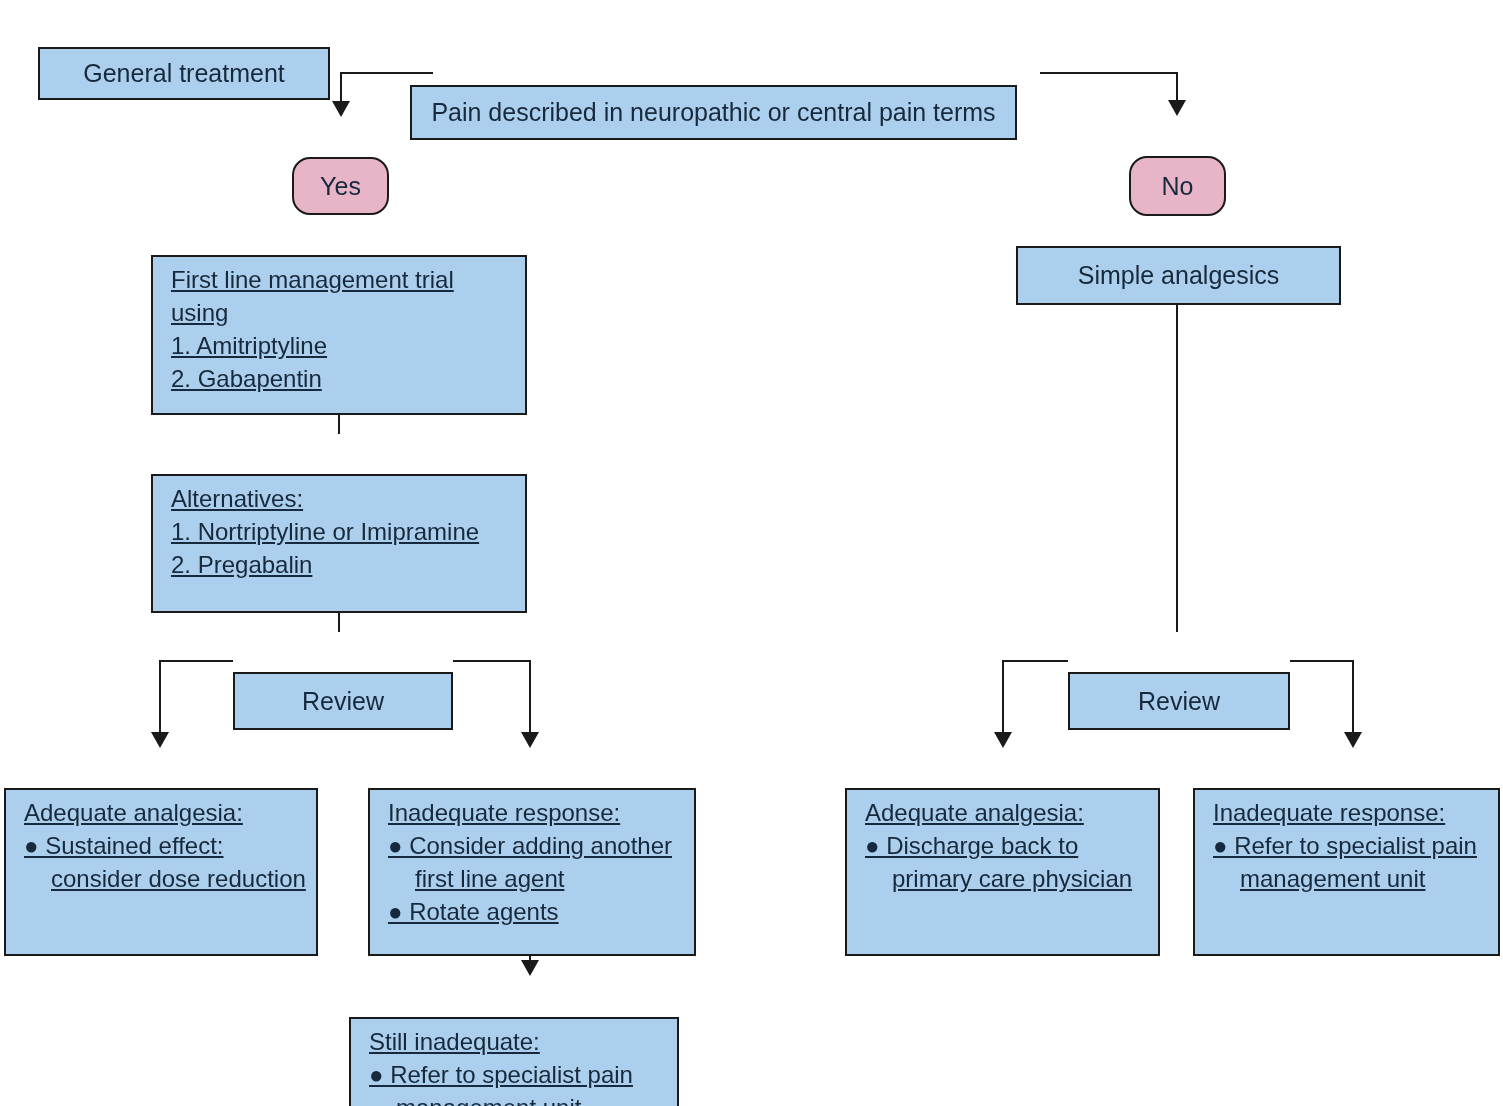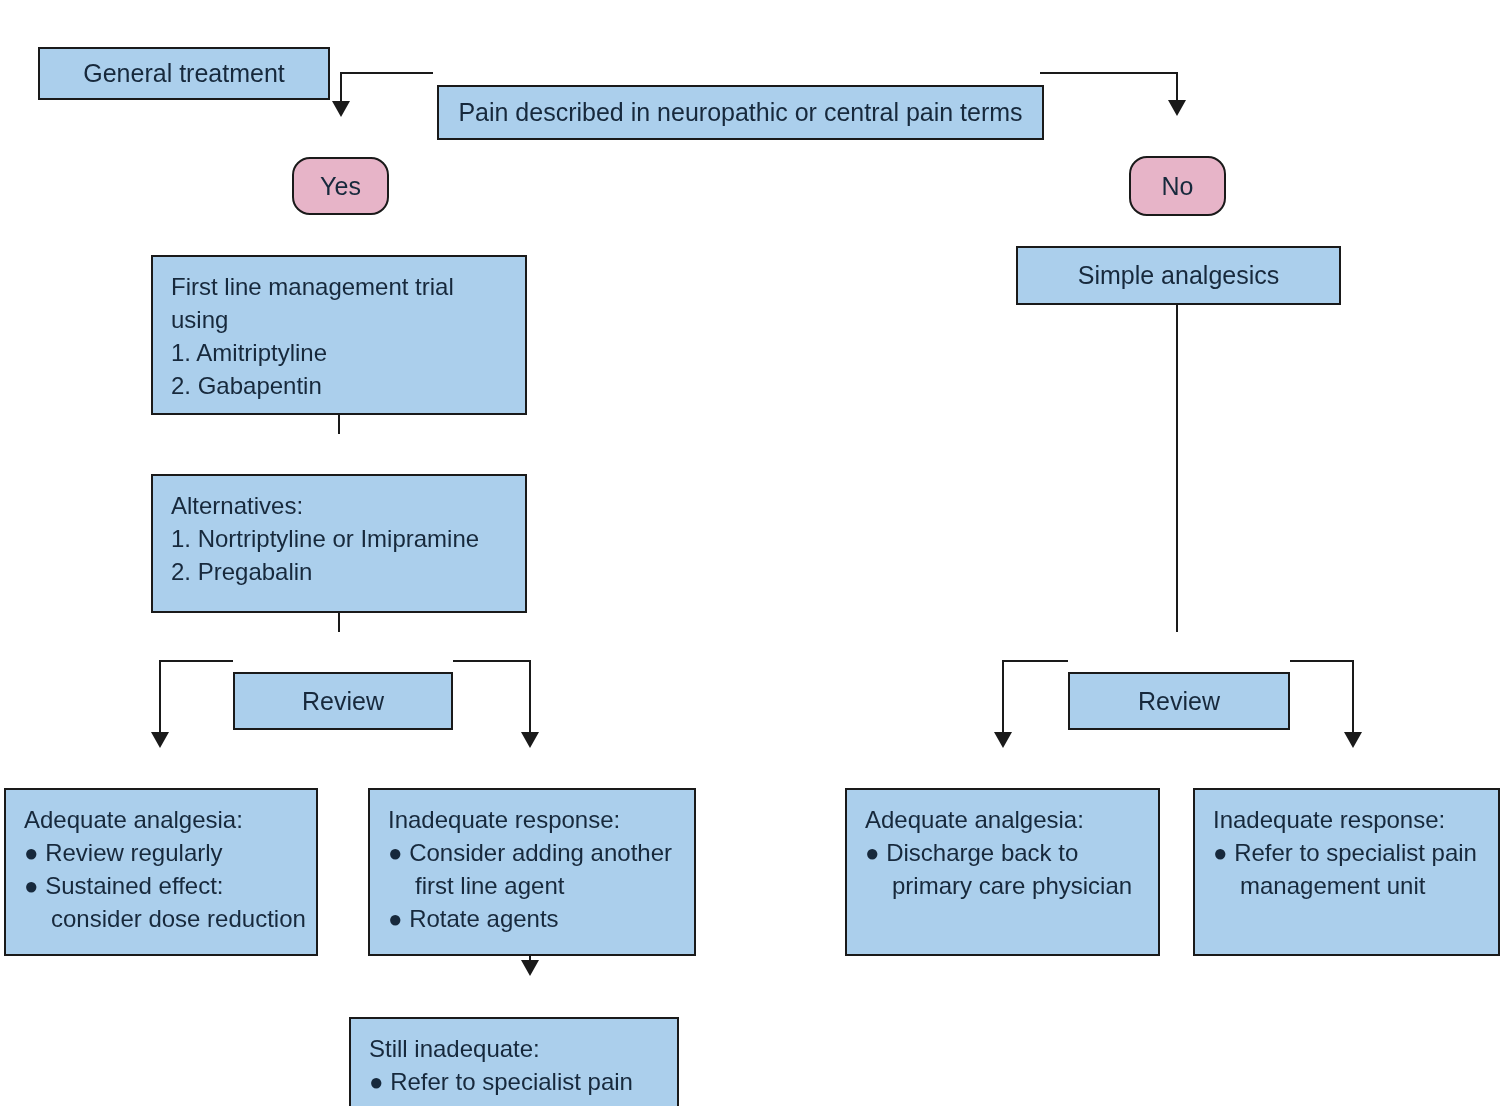--- a/index.html
+++ b/index.html
@@ -24,23 +24,24 @@
     color:var(--text);
     margin-top:40px;
   }
   .node.pink{background:var(--node-pink);border-radius:18px;}
   .node.single{
     display:flex;align-items:center;justify-content:center;
     font-size:25px;
     text-align:center;
   }
   .node.multi{
-    padding:13px 18px;
+    padding:6px 18px;
     font-size:24px;
     line-height:33px;
+    text-decoration:underline;
   }
   .line{white-space:nowrap;}
   .line.cont{margin-left:27px;}
 </style>
 </head>
 <body>
 
 <div class="stage">
 
   <svg class="connectors" viewBox="0 0 1503 1106" xmlns="http://www.w3.org/2000/svg">
@@ -74,21 +75,21 @@
     <polygon class="carrow" points="994,732 1012,732 1003,748"></polygon>
 
     <path class="cline" d="M1290 661 H1353 V733"></path>
     <polygon class="carrow" points="1344,732 1362,732 1353,748"></polygon>
   </svg>
 
   <div class="node single" style="left:38px;top:7px;width:292px;height:53px;">
     <span>General treatment</span>
   </div>
 
-  <div class="node single" style="left:437px;top:45px;width:607px;height:55px;">
+  <div class="node single" style="left:410px;top:45px;width:607px;height:55px;">
     <span>Pain described in neuropathic or central pain terms</span>
   </div>
 
   <div class="node single pink" style="left:292px;top:117px;width:97px;height:58px;">
     <span>Yes</span>
   </div>
   <div class="node single pink" style="left:1129px;top:116px;width:97px;height:60px;">
     <span>No</span>
   </div>
 
@@ -104,21 +105,20 @@
     <div class="line">1. Nortriptyline or Imipramine</div>
     <div class="line">2. Pregabalin</div>
   </div>
 
   <div class="node single" style="left:233px;top:632px;width:220px;height:58px;">
     <span>Review</span>
   </div>
 
   <div class="node multi" style="left:4px;top:748px;width:314px;height:168px;">
     <div class="line">Adequate analgesia:</div>
-    <div class="line">● Review regularly</div>
     <div class="line">● Sustained effect:</div>
     <div class="line cont">consider dose reduction</div>
   </div>
 
   <div class="node multi" style="left:368px;top:748px;width:328px;height:168px;">
     <div class="line">Inadequate response:</div>
     <div class="line">● Consider adding another</div>
     <div class="line cont">first line agent</div>
     <div class="line">● Rotate agents</div>
   </div>

